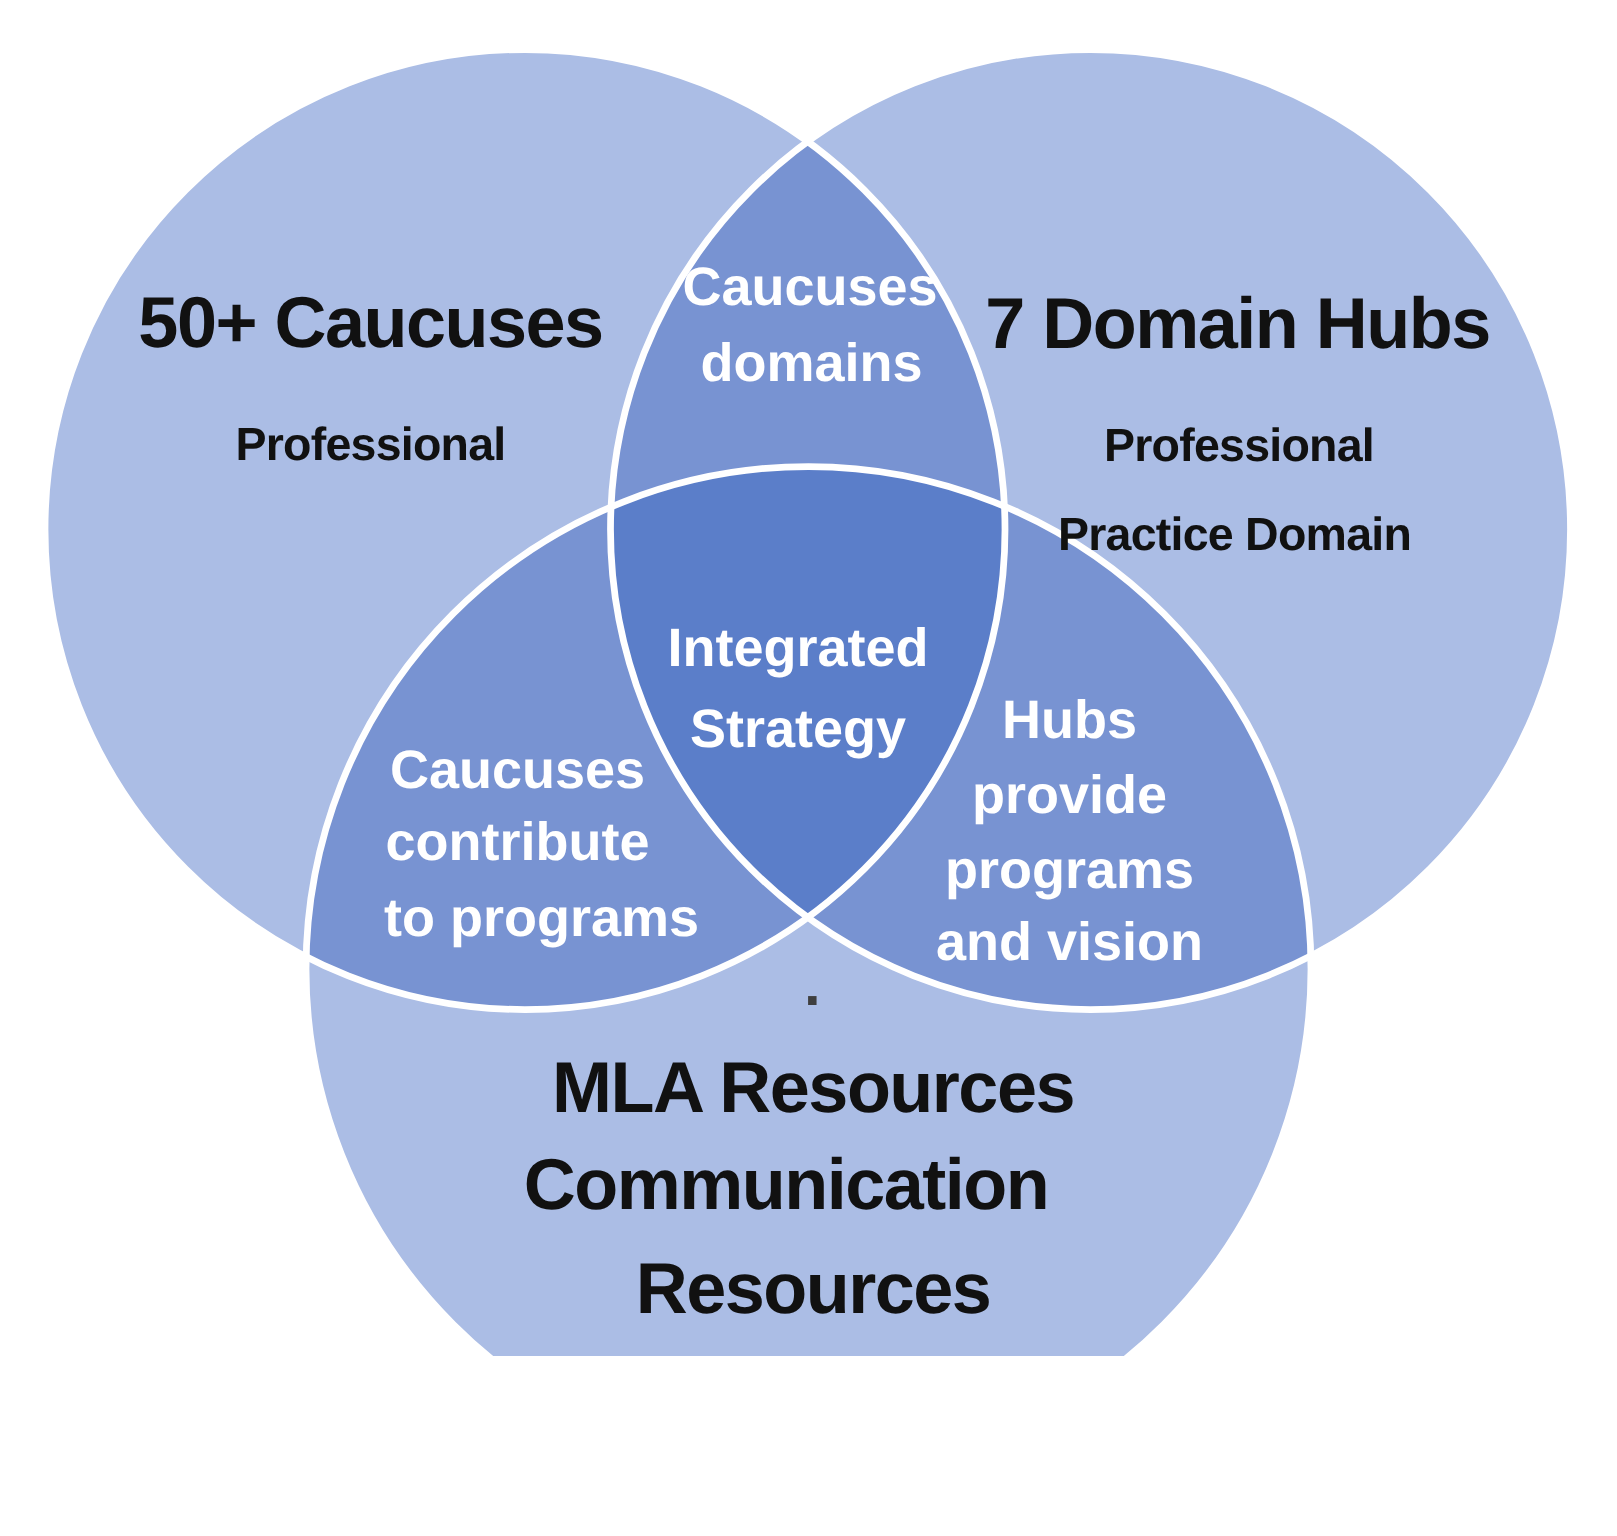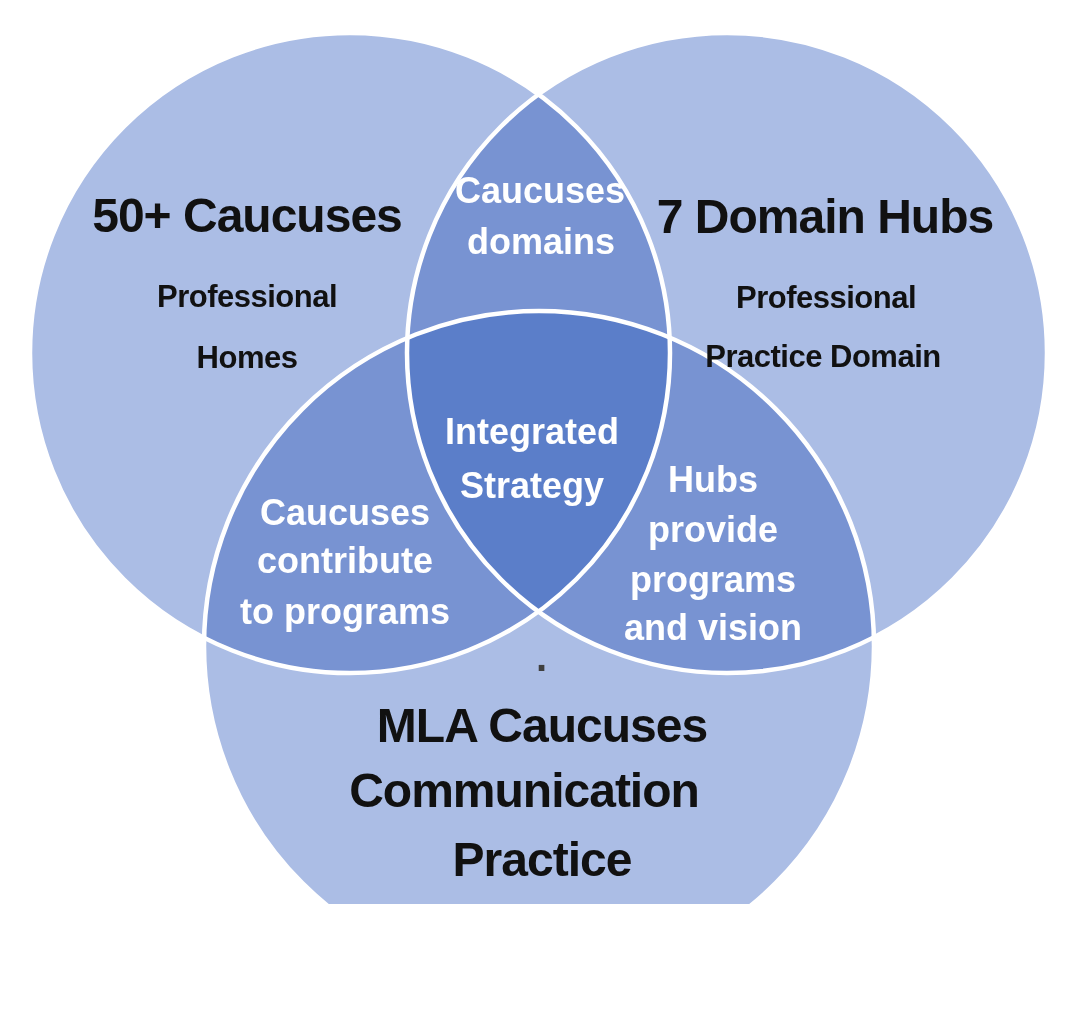--- a/index.html
+++ b/index.html
@@ -70,40 +70,39 @@
       </g>
     </g>
 
     <circle cx="350" cy="353" r="320" fill="none" stroke-width="4.5" stroke="#FFFFFF"></circle>
     <circle cx="727" cy="353" r="320" fill="none" stroke-width="4.5" stroke="#FFFFFF"></circle>
     <circle cx="539" cy="646" r="335" fill="none" stroke-width="4.5" stroke="#FFFFFF"></circle>
   </svg>
 
   <div class="lbl black heading" style="left:247px; top:216px">50+ Caucuses</div>
   <div class="lbl black sub" style="left:247px; top:296px">Professional</div>
-  <div class="lbl black sub" style="left:247px; top:357px">Homes</div>
 
   <div class="lbl black heading" style="left:825px; top:217px">7 Domain Hubs</div>
   <div class="lbl black sub" style="left:826px; top:297px">Professional</div>
   <div class="lbl black sub" style="left:823px; top:356px">Practice Domain</div>
 
-  <div class="lbl black heading" style="left:542px; top:726px">MLA Caucuses</div>
+  <div class="lbl black heading" style="left:542px; top:726px">MLA Resources</div>
   <div class="lbl black heading" style="left:524px; top:791px">Communication</div>
-  <div class="lbl black heading" style="left:542px; top:860px">Practice</div>
+  <div class="lbl black heading" style="left:542px; top:860px">Resources</div>
   <div class="lbl black heading" style="left:542px; top:928px">Outreach</div>
 
   <div class="lbl white overlap" style="left:540px; top:191px">Caucuses</div>
   <div class="lbl white overlap" style="left:541px; top:242px">domains</div>
 
   <div class="lbl white overlap" style="left:532px; top:432px">Integrated</div>
   <div class="lbl white overlap" style="left:532px; top:486px">Strategy</div>
 
   <div class="lbl white overlap" style="left:345px; top:513px">Caucuses</div>
   <div class="lbl white overlap" style="left:345px; top:561px">contribute</div>
-  <div class="lbl white overlap" style="left:345px; top:612px">to programs</div>
+  <div class="lbl white overlap" style="left:361px; top:612px">to programs</div>
 
   <div class="lbl white overlap" style="left:713px; top:480px">Hubs</div>
   <div class="lbl white overlap" style="left:713px; top:530px">provide</div>
   <div class="lbl white overlap" style="left:713px; top:580px">programs</div>
   <div class="lbl white overlap" style="left:713px; top:628px">and vision</div>
 
   <span class="stray">.</span>
 
 </div>
 

